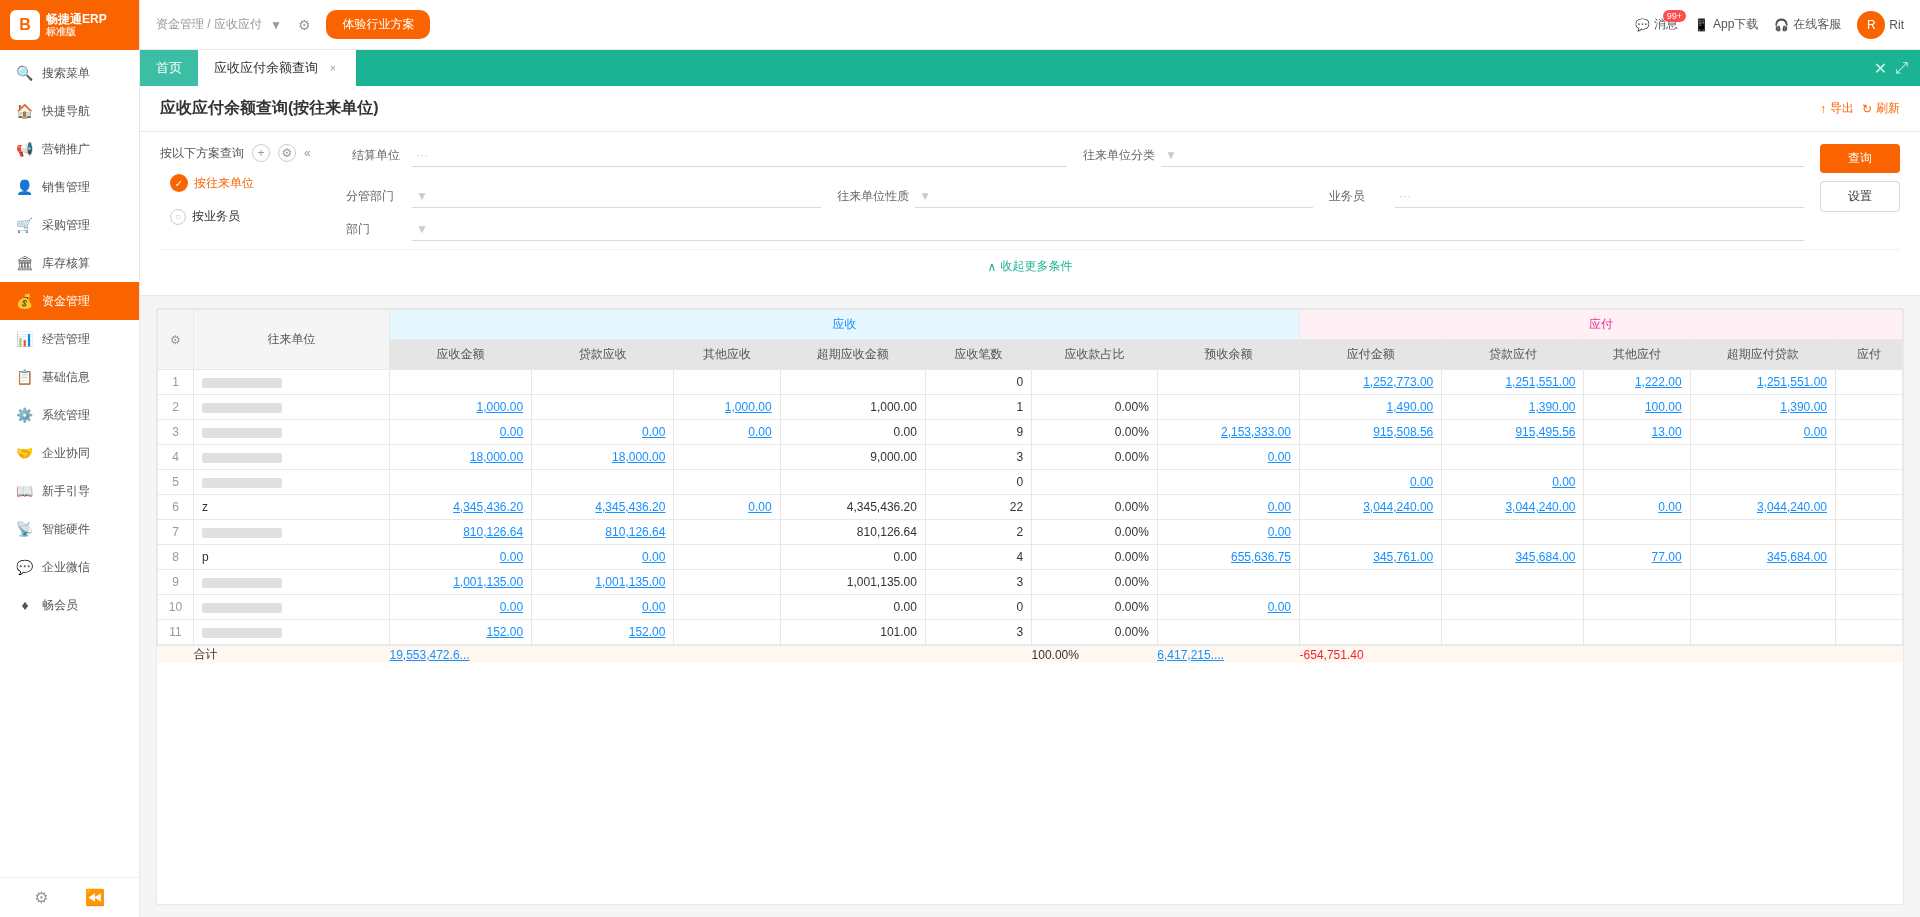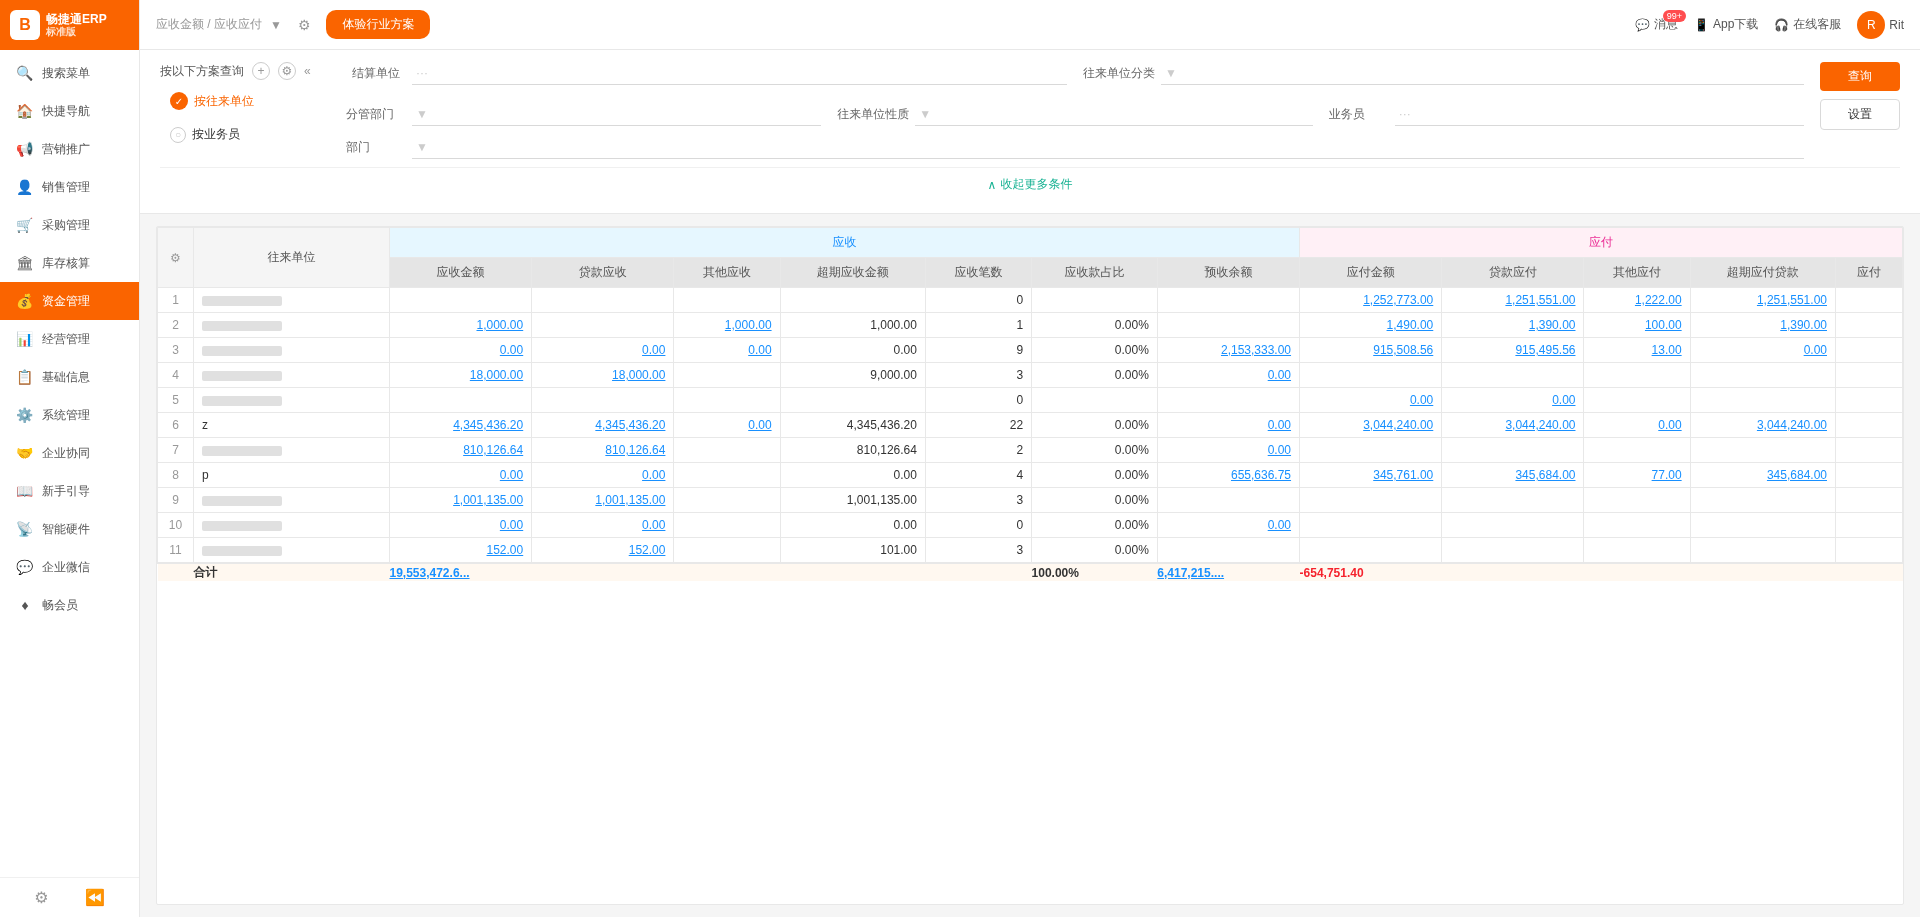--- a/index.html
+++ b/index.html
@@ -80,21 +80,21 @@
 
     
     .table-container { flex: 1; overflow: auto; margin: 12px 16px; background: #fff; border: 1px solid #e8e8e8; border-radius: 2px; }
     table { width: 100%; border-collapse: collapse; font-size: 12px; }
     thead tr th { background: #e5e5e5; border: 1px solid #e8e8e8; padding: 6px 8px; text-align: center; color: #555; font-weight: normal; white-space: nowrap; position: sticky; top: 0; z-index: 2; }
     thead tr:first-child th { background: #f5f5f5; }
     tbody tr td { border: 1px solid #e8e8e8; padding: 5px 8px; text-align: right; color: #333; white-space: nowrap; }
     tbody tr td:nth-child(2) { text-align: left; }
     tbody tr td:first-child { text-align: center; color: #999; }
     .td-link { color: #1890ff; text-decoration: underline; cursor: pointer; }
-    .tfoot-row td { background: #fff8f0; font-weight: 700; border-top: 2px solid #e8e8e8; }
+    .tfoot-row td { background: #fff8f0; font-weight: 400; border-top: 2px solid #e8e8e8; }
     .tfoot-row td:first-child { text-align: left; }
     .settings-icon { width: 16px; height: 16px; display: inline-flex; align-items: center; justify-content: center; color: #999; cursor: pointer; }
     .col-group-header { text-align: center; }
   </style>
 </head>
 <body>
 
 <div class="sidebar">
   <div class="sidebar-logo">
     <div class="sidebar-logo-icon">
@@ -170,21 +170,21 @@
   <div class="sidebar-bottom">
     <span class="sidebar-bottom-icon">⚙</span>
     <span class="sidebar-bottom-icon">⏪</span>
   </div>
 </div>
 
 <div class="main">
 
   <div class="topbar">
     <div class="topbar-breadcrumb">
-      <span>应收金额 / 应收应付</span>
+      <span>资金管理 / 应收应付</span>
     </div>
     <span class="topbar-dropdown">▼</span>
     <span class="topbar-gear">⚙</span>
     <button class="topbar-solution-btn">体验行业方案</button>
     <div class="topbar-right">
       <div class="topbar-msg">
         <span>💬</span>
         <span>消息</span>
         <span class="topbar-badge">99+</span>
       </div>
@@ -198,23 +198,49 @@
       </div>
       <div class="topbar-user">
         <div class="topbar-user-avatar">
           <span>R</span>
         </div>
         <span>Rit</span>
       </div>
     </div>
   </div>
 
+  <div class="tabbar">
+    <div class="tab home">
+      <span>首页</span>
+    </div>
+    <div class="tab active">
+      <span>应收应付余额查询</span>
+      <span class="tab-close">×</span>
+    </div>
+    <div class="tabbar-actions">
+      <span class="tabbar-action">✕</span>
+      <span class="tabbar-action">⤢</span>
+    </div>
+  </div>
 
   <div class="content">
 
+    <div class="page-header">
+      <h2 class="page-title">应收应付余额查询(按往来单位)</h2>
+      <div class="page-actions">
+        <button class="btn-export">
+          <span>↑</span>
+          <span>导出</span>
+        </button>
+        <button class="btn-refresh">
+          <span>↻</span>
+          <span>刷新</span>
+        </button>
+      </div>
+    </div>
 
     <div class="filter-area">
       <div style="display:flex; gap:16px; align-items:flex-start;">
         <div style="min-width:170px;">
           <div class="filter-label">
             <span class="filter-label-text">按以下方案查询</span>
             <div class="filter-icon-add">+</div>
             <div class="filter-icon-gear">⚙</div>
             <span class="filter-icon-arrow">«</span>
           </div>

